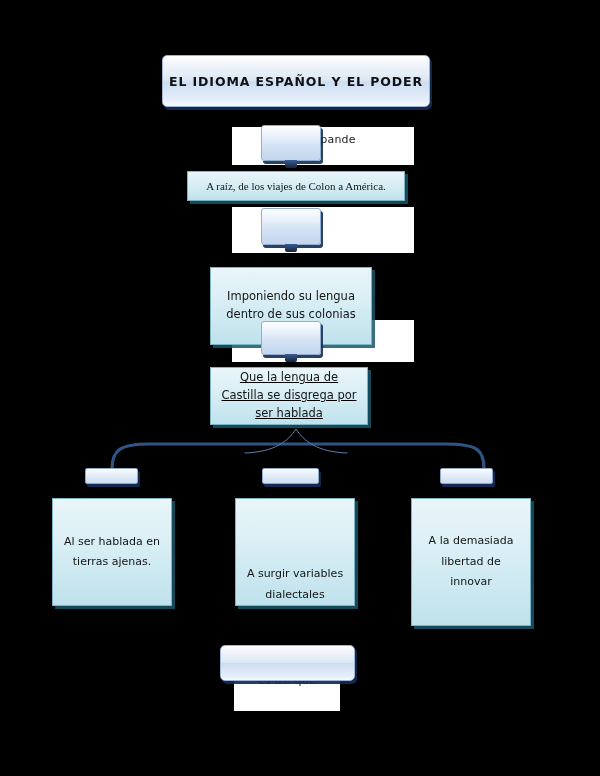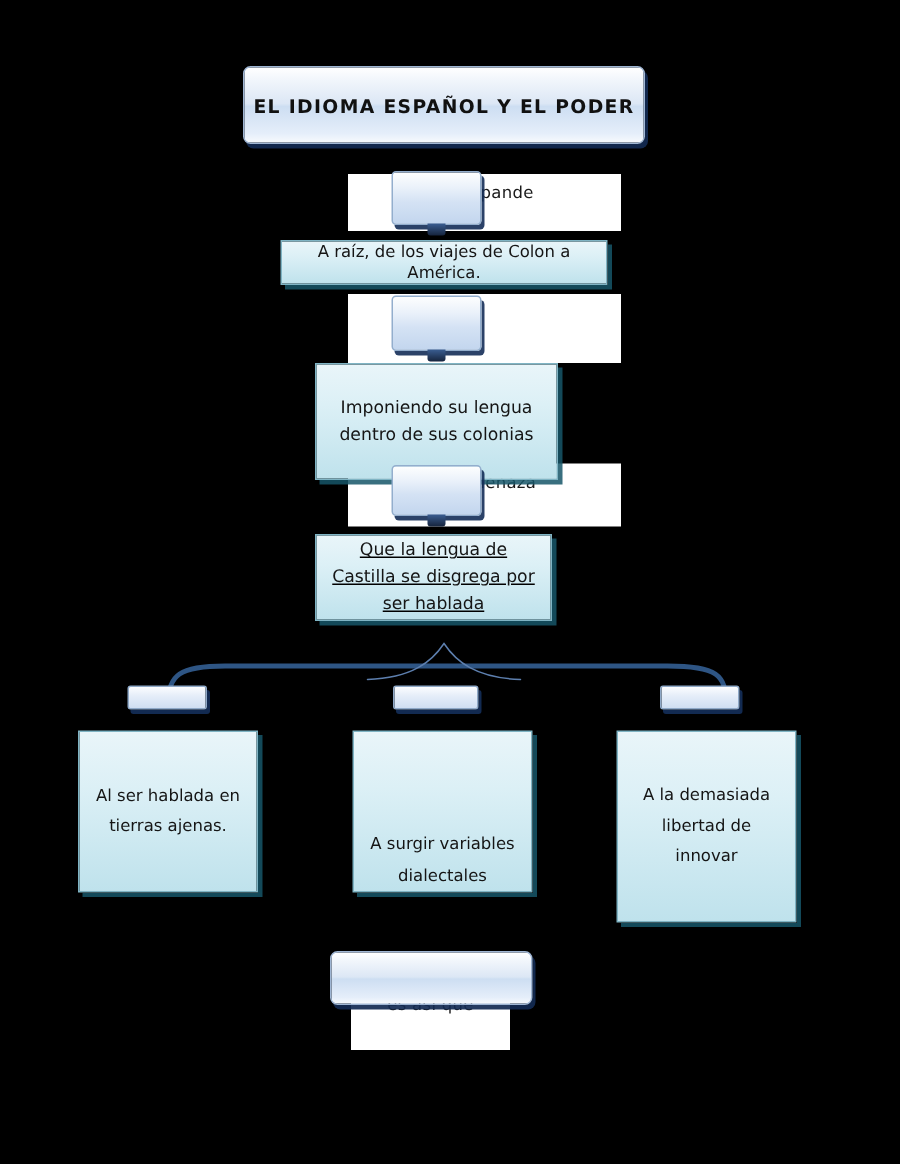--- a/index.html
+++ b/index.html
@@ -11,21 +11,21 @@
   #canvas {
     position: relative;
     width: 600px;
     height: 776px;
     background: #000000;
     overflow: hidden;
     font-family: "DejaVu Sans", "Liberation Sans", sans-serif;
   }
 
   
-  .abs { position: absolute; box-sizing: border-box; }
+  .abs { position: absolute; box-sizing: border-box; margin-top: 11px; }
 
   
   .textbox {
     background: #ffffff;
     color: #1a1a1a;
     font-size: 11px;
     line-height: 1.25;
     text-align: center;
     padding-top: 6px;
     letter-spacing: .2px;
@@ -83,21 +83,21 @@
     text-align: center;
     z-index: 3;
   }
   .contentbox span {
     display: block;
     font-size: 11.5px;
     color: #151515;
     line-height: 1.55;
     padding: 0 8px;
   }
-  .contentbox.wide span { font-size: 11px; line-height: 1.3; }
+  .contentbox.wide span { font-size: 11px; line-height: 1.3; font-family: Liberation Serif, serif; }
   .contentbox.tall span { font-size: 11px; line-height: 1.85; }
 
   
   .connector {
     z-index: 5;
   }
   .connector .body {
     position: absolute;
     left: 0; top: 0;
     width: 100%;
@@ -163,21 +163,21 @@
     <span>A raíz, de los viajes de Colon a América.</span>
   </div>
 
   <div class="abs textbox" style="left:232px; top:196px; width:182px; height:46px;"></div>
 
   <div class="abs connector" style="left:261px; top:197px; width:60px; height:37px;">
     <div class="body"></div>
     <div class="tab"></div>
   </div>
 
-  <div class="abs contentbox" style="left:210px; top:242px; width:162px; height:78px;">
+  <div class="abs contentbox" style="left:210px; top:256px; width:162px; height:78px;">
     <span>Imponiendo su lengua dentro de sus colonias</span>
   </div>
 
   <div class="abs textbox" style="left:232px; top:309px; width:182px; height:42px;">
     <span>con               menaza</span>
   </div>
 
   <div class="abs connector" style="left:261px; top:310px; width:60px; height:34px;">
     <div class="body"></div>
     <div class="tab"></div>

